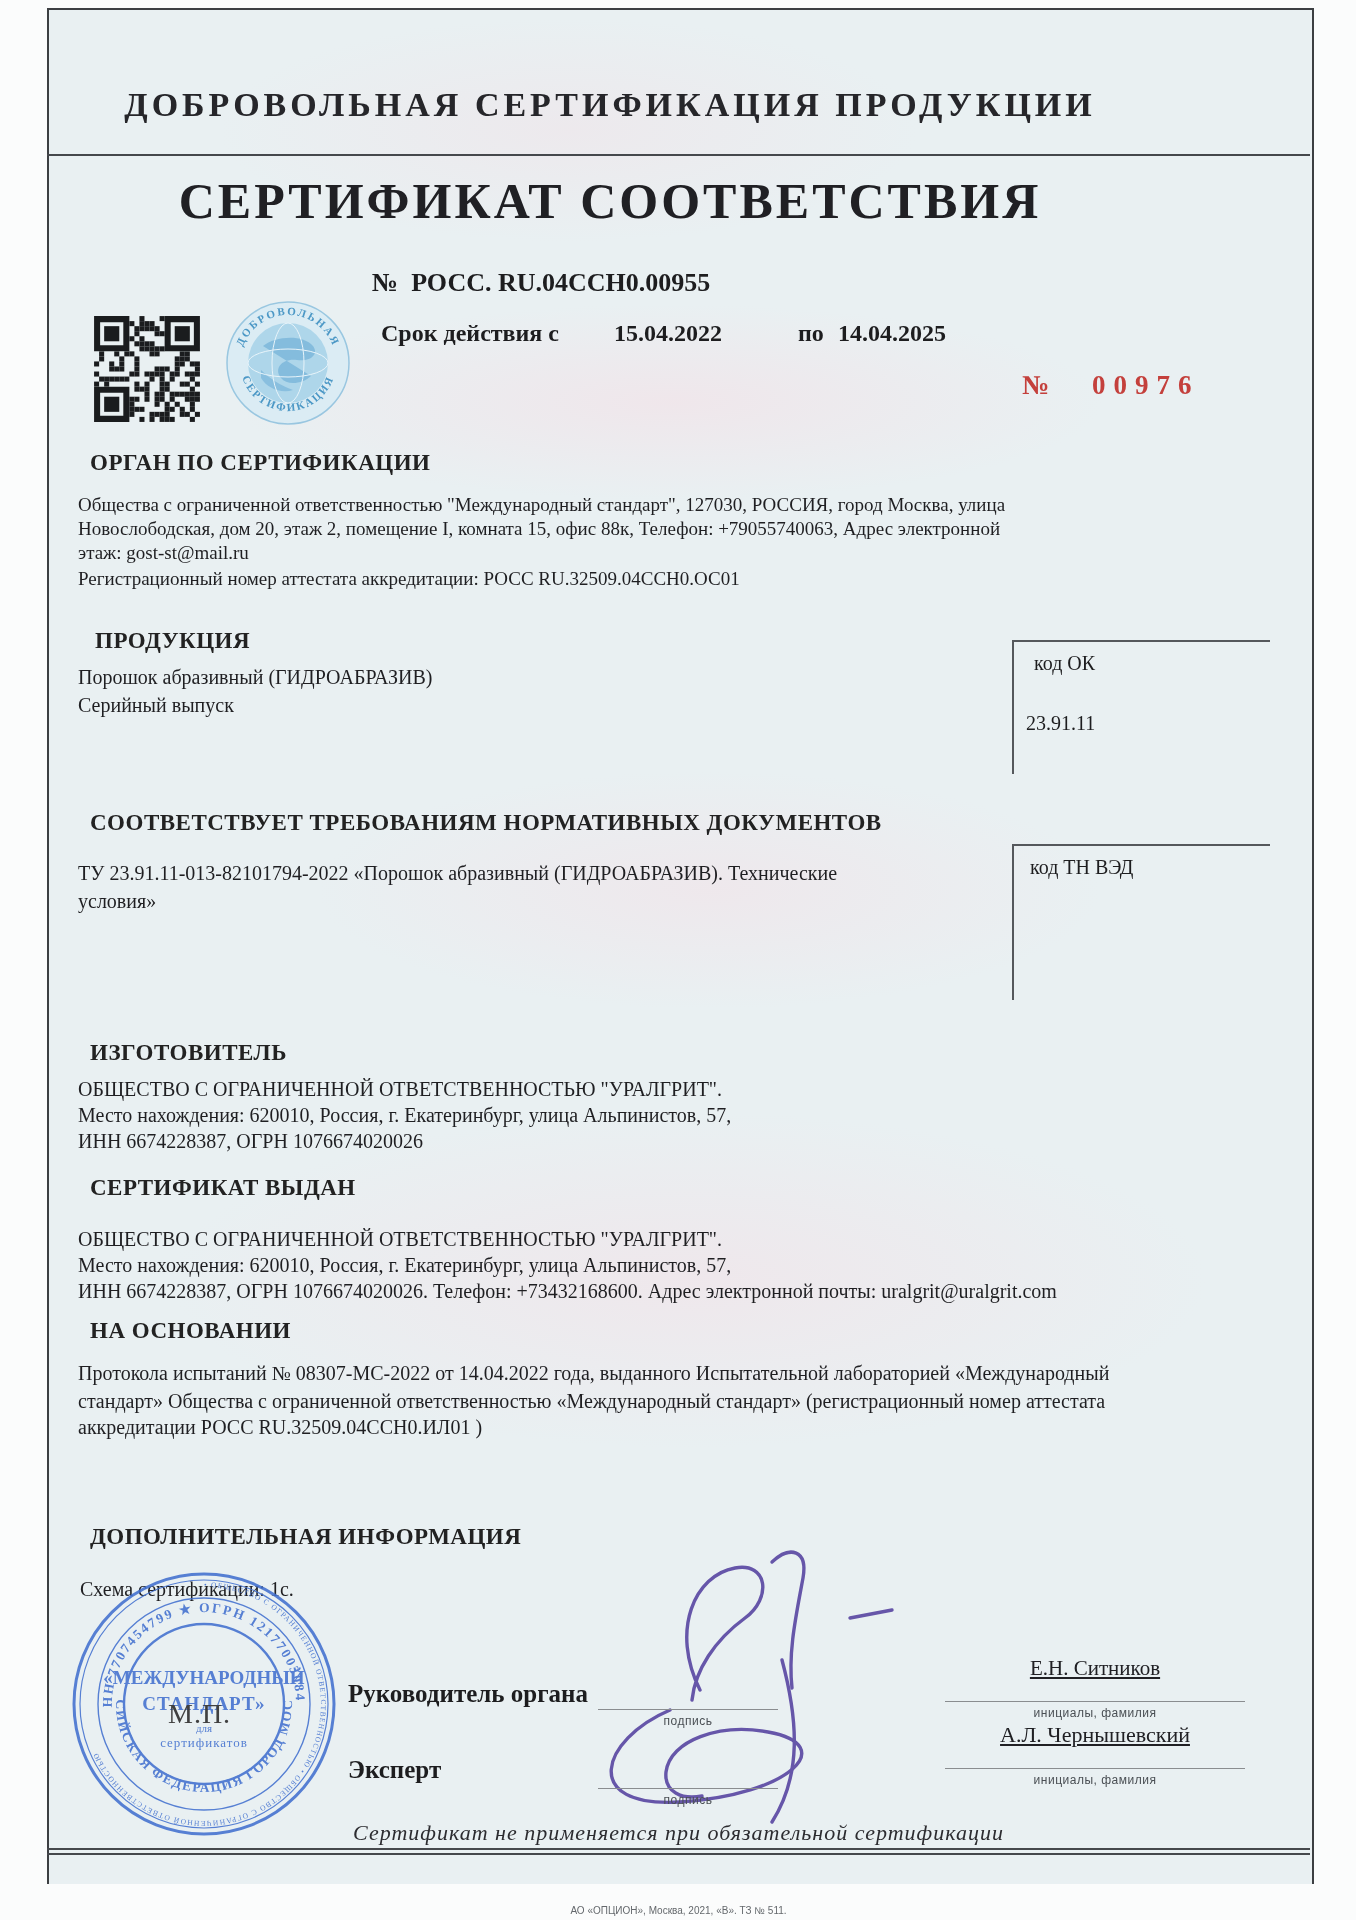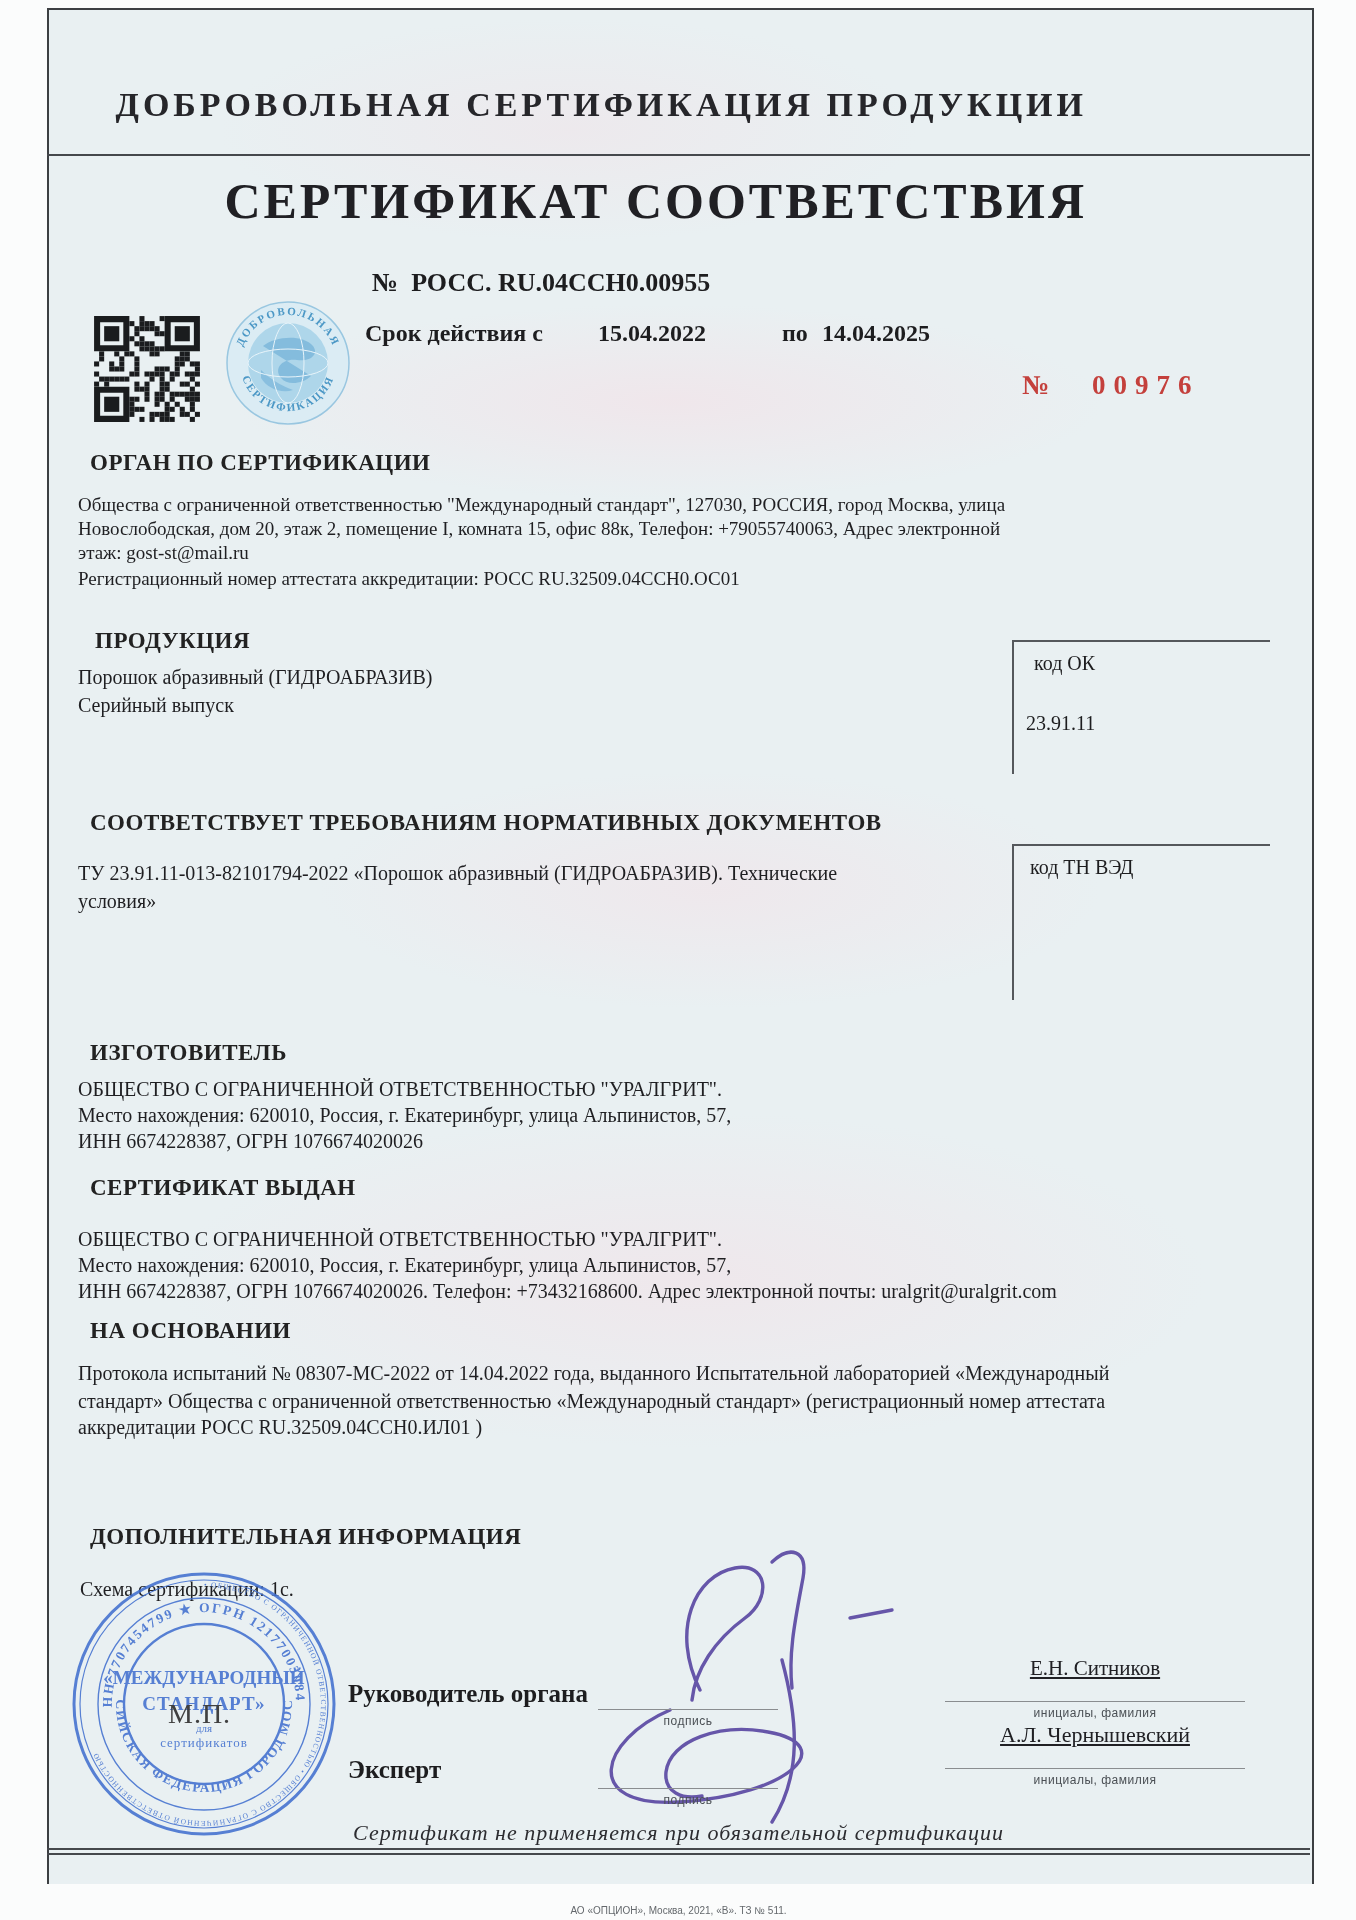--- a/index.html
+++ b/index.html
@@ -7,26 +7,26 @@
        font-family:"Liberation Serif","DejaVu Serif",serif;color:#1d1d1f;overflow:hidden;}
   .abs{position:absolute;}
   .paper{left:47px;top:8px;width:1263px;height:1874px;
          border-left:2.5px solid #3c3f42;border-top:2.5px solid #3c3f42;border-right:2.5px solid #3c3f42;
          background:
            radial-gradient(ellipse 620px 140px at 620px 392px, rgba(246,221,228,.50), transparent 70%),
            radial-gradient(ellipse 560px 170px at 660px 880px, rgba(246,221,228,.42), transparent 70%),
            radial-gradient(ellipse 740px 240px at 640px 1270px, rgba(246,221,228,.45), transparent 70%),
            radial-gradient(ellipse 500px 160px at 520px 120px, rgba(244,220,227,.35), transparent 70%),
            #e9f0f2;}
-  .center-band{left:47px;width:1040px;text-align:right;}
+  .center-band{left:47px;width:1040px;text-align:center;padding-left:43px;}
   .top-title{top:86px;font-size:34px;font-weight:bold;letter-spacing:4px;color:#26262a;}
   .rule{left:47px;width:1263px;height:2px;background:#45484c;}
   .main-title{top:172px;font-size:50px;font-weight:bold;letter-spacing:3px;color:#202024;}
   .certno{top:268px;left:372px;font-size:26px;font-weight:bold;}
-  .validity{top:320px;font-size:24px;}
+  .validity{top:320px;font-size:24px;margin-left:16px;}
   .v-label{left:365px;font-weight:600;}
   .v-from{left:598px;font-weight:bold;}
   .v-po{left:782px;font-weight:600;}
   .v-to{left:822px;font-weight:bold;}
   .formno{top:370px;color:#c4403c;font-size:27px;font-weight:600;}
   .h{font-size:23px;font-weight:bold;letter-spacing:.5px;color:#222;}
   .bl{font-size:20px;color:#1f1f22;white-space:nowrap;}
   .codebox-line{height:1.5px;background:#55585c;}
   .codebox-vert{width:1.5px;background:#55585c;}
   .code-label{font-size:20px;}

